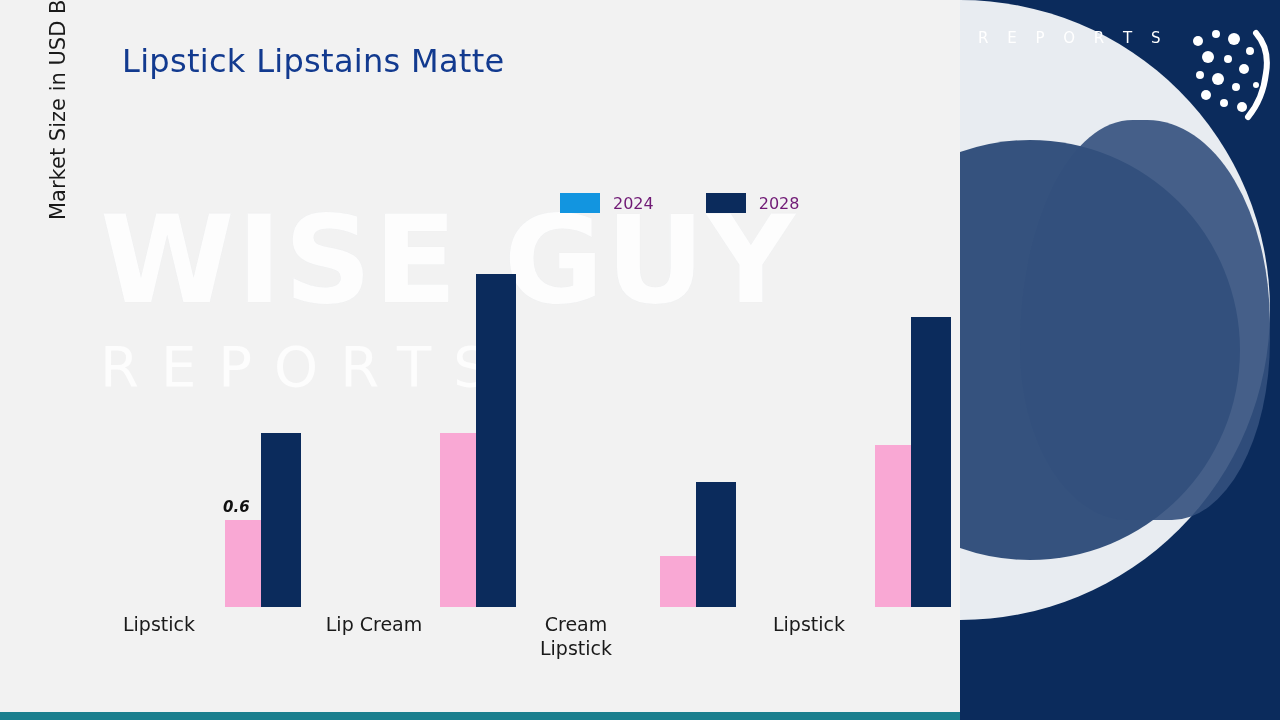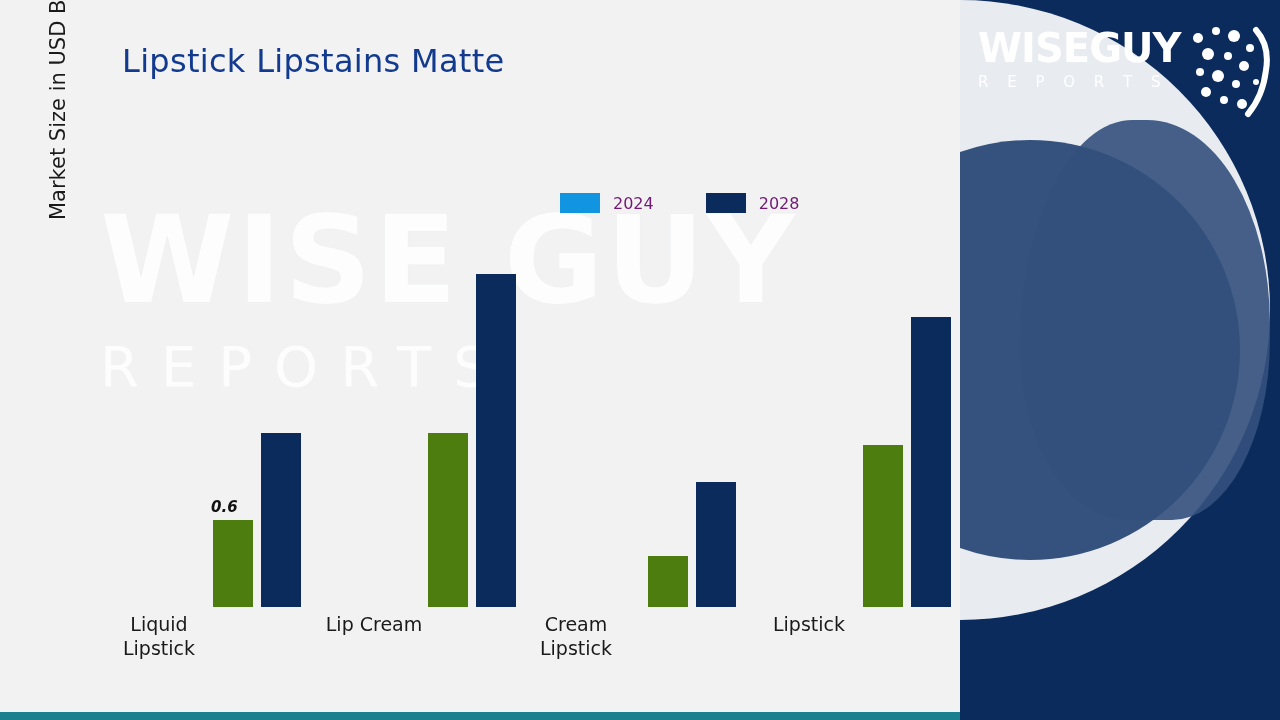--- a/index.html
+++ b/index.html
@@ -149,21 +149,21 @@
     position: absolute;
     bottom: 0;
     width: 180px;
     height: 377px;
   }
   .bar {
     position: absolute;
     bottom: 0;
     width: 40px;
   }
-  .bar.b2024 { left: 48px; background: #4d7c0f; font-style: italic; }
+  .bar.b2024 { left: 60px; background: #f9a8d4; font-style: italic; }
   .bar.b2032 { left: 96px; background: #0b2b5c; }
   .bar-label {
     position: absolute;
     top: -22px;
     left: -2px;
     font-size: 15px;
     font-weight: bold;
     color: #111;
     white-space: nowrap;
   }
@@ -217,21 +217,20 @@
         <div class="group" style="left: 480px;">
           <div class="bar b2024" style="height: 50.75px;"></div>
           <div class="bar b2032" style="height: 124.7px;"></div>
         </div>
         <div class="group" style="left: 695px;">
           <div class="bar b2024" style="height: 162.4px;"></div>
           <div class="bar b2032" style="height: 290px;"></div>
         </div>
       </div>
   <div class="cat-label" style="left: 59px;">
-        <div>Liquid</div>
         <div>Lipstick</div>
       </div>
       <div class="cat-label" style="left: 274px;">
         <div>Lip Cream</div>
       </div>
       <div class="cat-label" style="left: 476px;">
         <div>Cream</div>
         <div>Lipstick</div>
       </div>
       <div class="cat-label" style="left: 709px;">
@@ -241,23 +240,20 @@
 
   <div class="bottom-strip"></div>
 
   <div class="right-panel">
     <div class="panel-circle"></div>
     <div class="panel-circle-inner"></div>
     <div class="head-shape"></div>
 
     <div class="logo">
       <div style="position:relative;">
-        <div class="logo-word">
-          <span>WISE</span><span>GUY</span>
-        </div>
         <div class="logo-sub">R E P O R T S</div>
         <svg class="logo-dots" viewBox="0 0 92 100">
           <circle cx="20" cy="16" r="5" fill="#ffffff"></circle>
           <circle cx="38" cy="9" r="4" fill="#ffffff"></circle>
           <circle cx="56" cy="14" r="6" fill="#ffffff"></circle>
           <circle cx="72" cy="26" r="4" fill="#ffffff"></circle>
           <circle cx="30" cy="32" r="6" fill="#ffffff"></circle>
           <circle cx="50" cy="34" r="4" fill="#ffffff"></circle>
           <circle cx="66" cy="44" r="5" fill="#ffffff"></circle>
           <circle cx="22" cy="50" r="4" fill="#ffffff"></circle>

